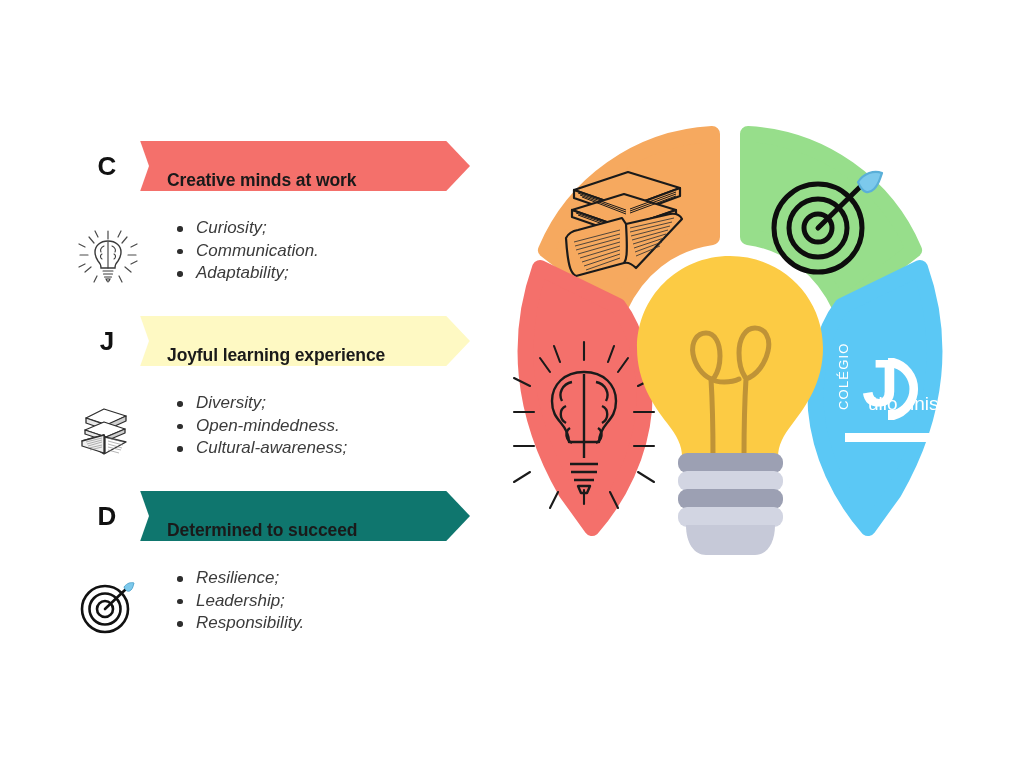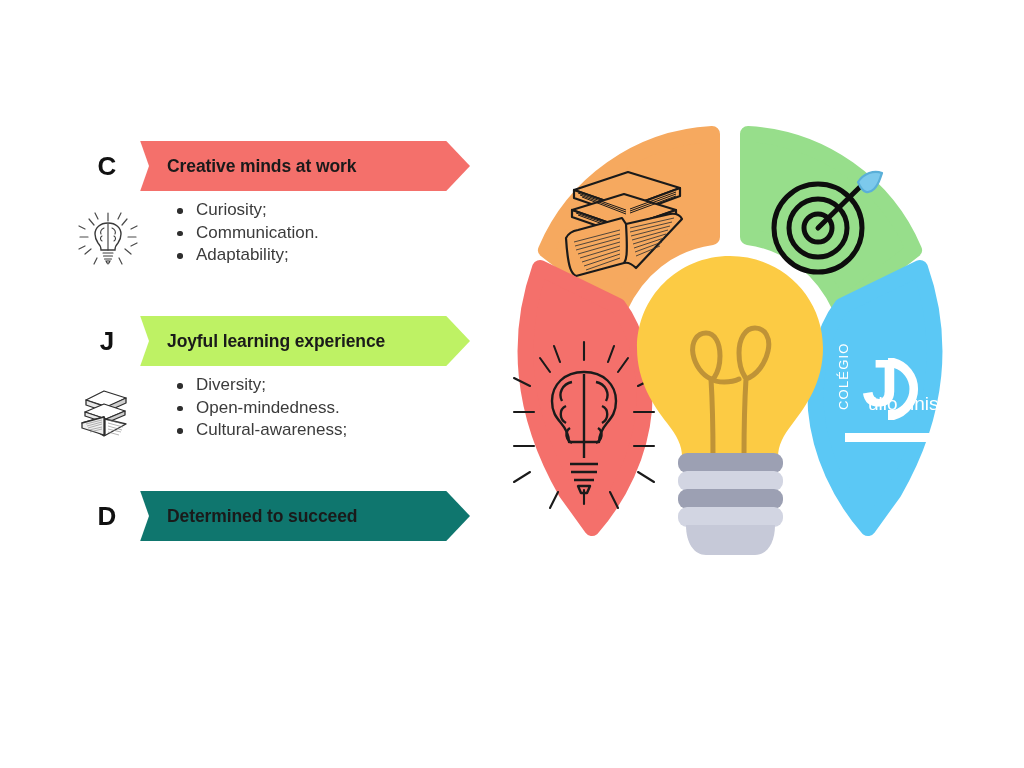--- a/index.html
+++ b/index.html
@@ -49,21 +49,21 @@
   .banner-bar {
     position: absolute;
     left: 105px;
     top: 6px;
     width: 365px;
     height: 50px;
     -webkit-clip-path: polygon(0 0, 93.5% 0, 100% 50%, 93.5% 100%, 0 100%);
     clip-path: polygon(0 0, 93.5% 0, 100% 50%, 93.5% 100%, 0 100%);
     border-radius: 6px;
     display: flex;
-    align-items: center;
+    align-items: flex-end;
   }
 
   .banner-title {
     margin-left: 62px;
     font-size: 17.5px;
     font-weight: bold;
     color: #1a1a1a;
     letter-spacing: -0.1px;
     white-space: nowrap;
   }
@@ -86,22 +86,23 @@
   .letter-badge .letter {
     font-size: 26px;
     font-weight: bold;
     color: #111111;
     line-height: 1;
   }
 
   
   .detail-row {
     position: relative;
-    margin-top: 2px;
+    margin-top: 20px;
     height: 95px;
+    font-style: italic;
   }
 
   .detail-icon {
     position: absolute;
     left: 72px;
     top: 2px;
     width: 72px;
     height: 72px;
   }
   .detail-icon svg { display: block; width: 72px; height: 72px; }
@@ -191,21 +192,21 @@
         <ul class="bullet-list">
           <li>Curiosity;</li>
           <li>Communication.</li>
           <li>Adaptability;</li>
         </ul>
       </div>
     </div>
 
     <div class="value-block block-1">
       <div class="banner-row">
-        <div class="banner-bar" style="background: #bef264;">
+        <div class="banner-bar" style="background: #fef9c3;">
           <span class="banner-title">Joyful learning experience</span>
         </div>
         <div class="letter-badge">
           <span class="letter">J</span>
         </div>
       </div>
       <div class="detail-row">
         <div class="detail-icon">
           <svg viewBox="0 0 72 72">
             <g stroke="#2f2f2f" stroke-width="1.3" fill="#ffffff" stroke-linejoin="round">
@@ -234,20 +235,38 @@
     </div>
 
     <div class="value-block block-2">
       <div class="banner-row">
         <div class="banner-bar" style="background: #0f766e;">
           <span class="banner-title">Determined to succeed</span>
         </div>
         <div class="letter-badge">
           <span class="letter">D</span>
         </div>
+      </div>
+      <div class="detail-row">
+        <div class="detail-icon">
+          <svg viewBox="0 0 72 72">
+            <g fill="none" stroke="#111111" stroke-width="2.6">
+              <circle cx="33" cy="40" r="23"></circle>
+              <circle cx="33" cy="40" r="15.5"></circle>
+              <circle cx="33" cy="40" r="8"></circle>
+            </g>
+            <path d="M33 40 L54 20" stroke="#111111" stroke-width="2.6" fill="none" stroke-linecap="round"></path>
+            <path d="M52 18 c3 -4 7 -5 10 -4 c-1 3 -1 5 -3 7 c-2 2 -5 2 -7 -3 z" fill="#7CC9EC" stroke="#56A8D0" stroke-width="1"></path>
+          </svg>
+        </div>
+        <ul class="bullet-list">
+          <li>Resilience;</li>
+          <li>Leadership;</li>
+          <li>Responsibility.</li>
+        </ul>
       </div>
     </div>
   </div>
 
   <div class="flower">
     <svg viewBox="0 0 520 470">
 
       <g>
         <path d="M242 24
                  C168 28 104 74 76 140

